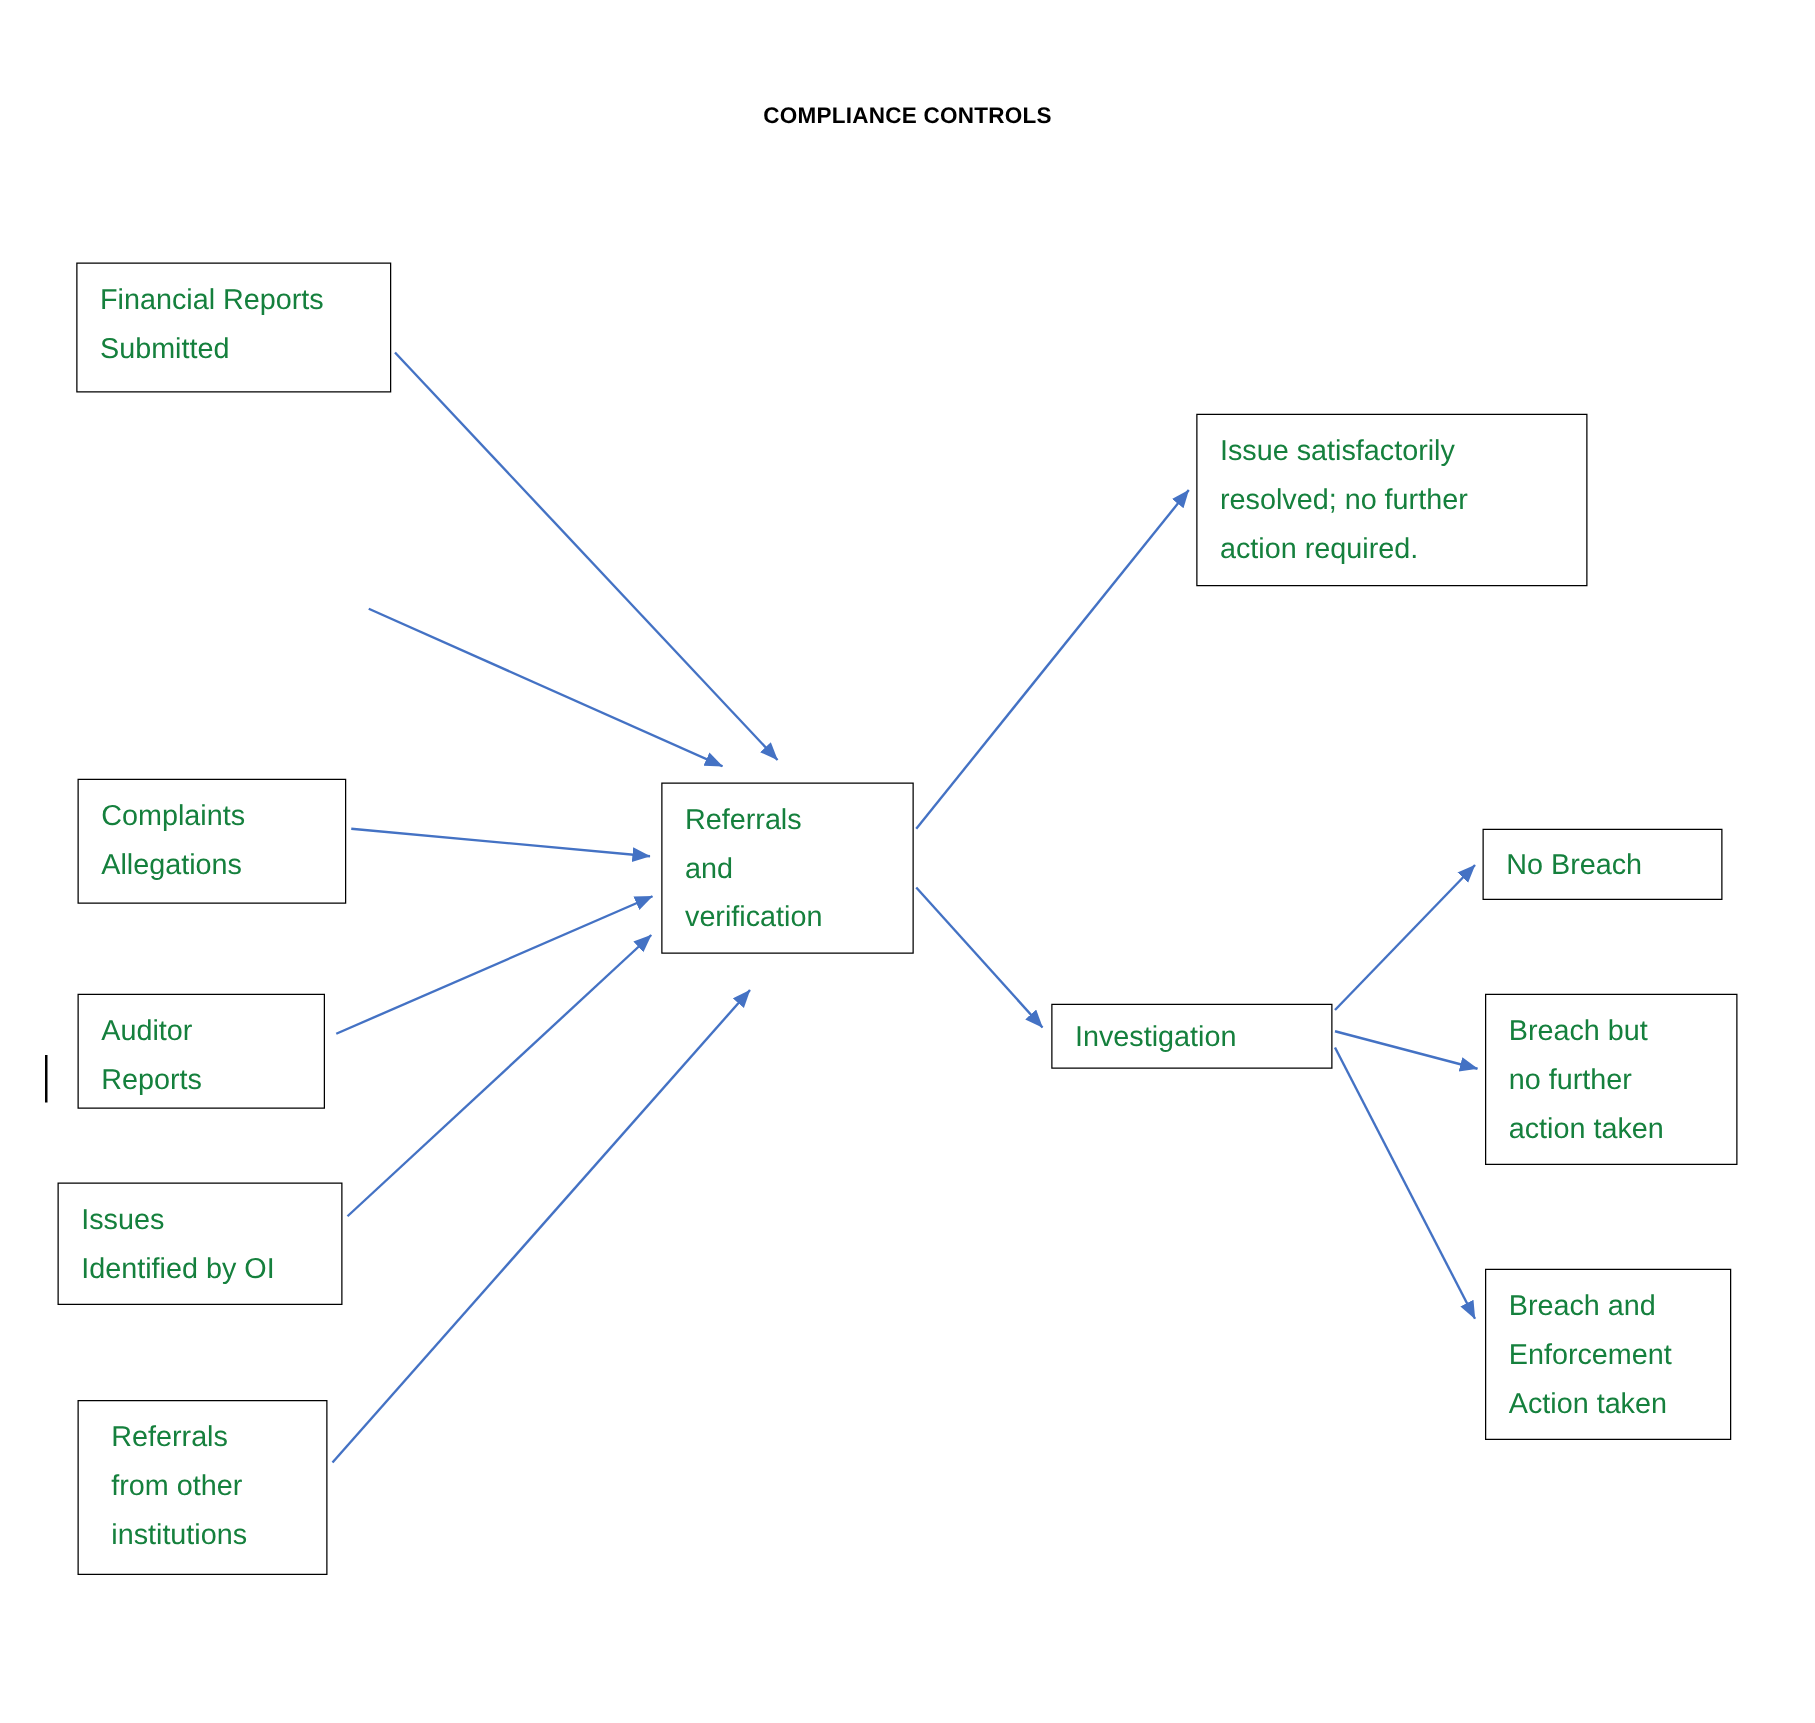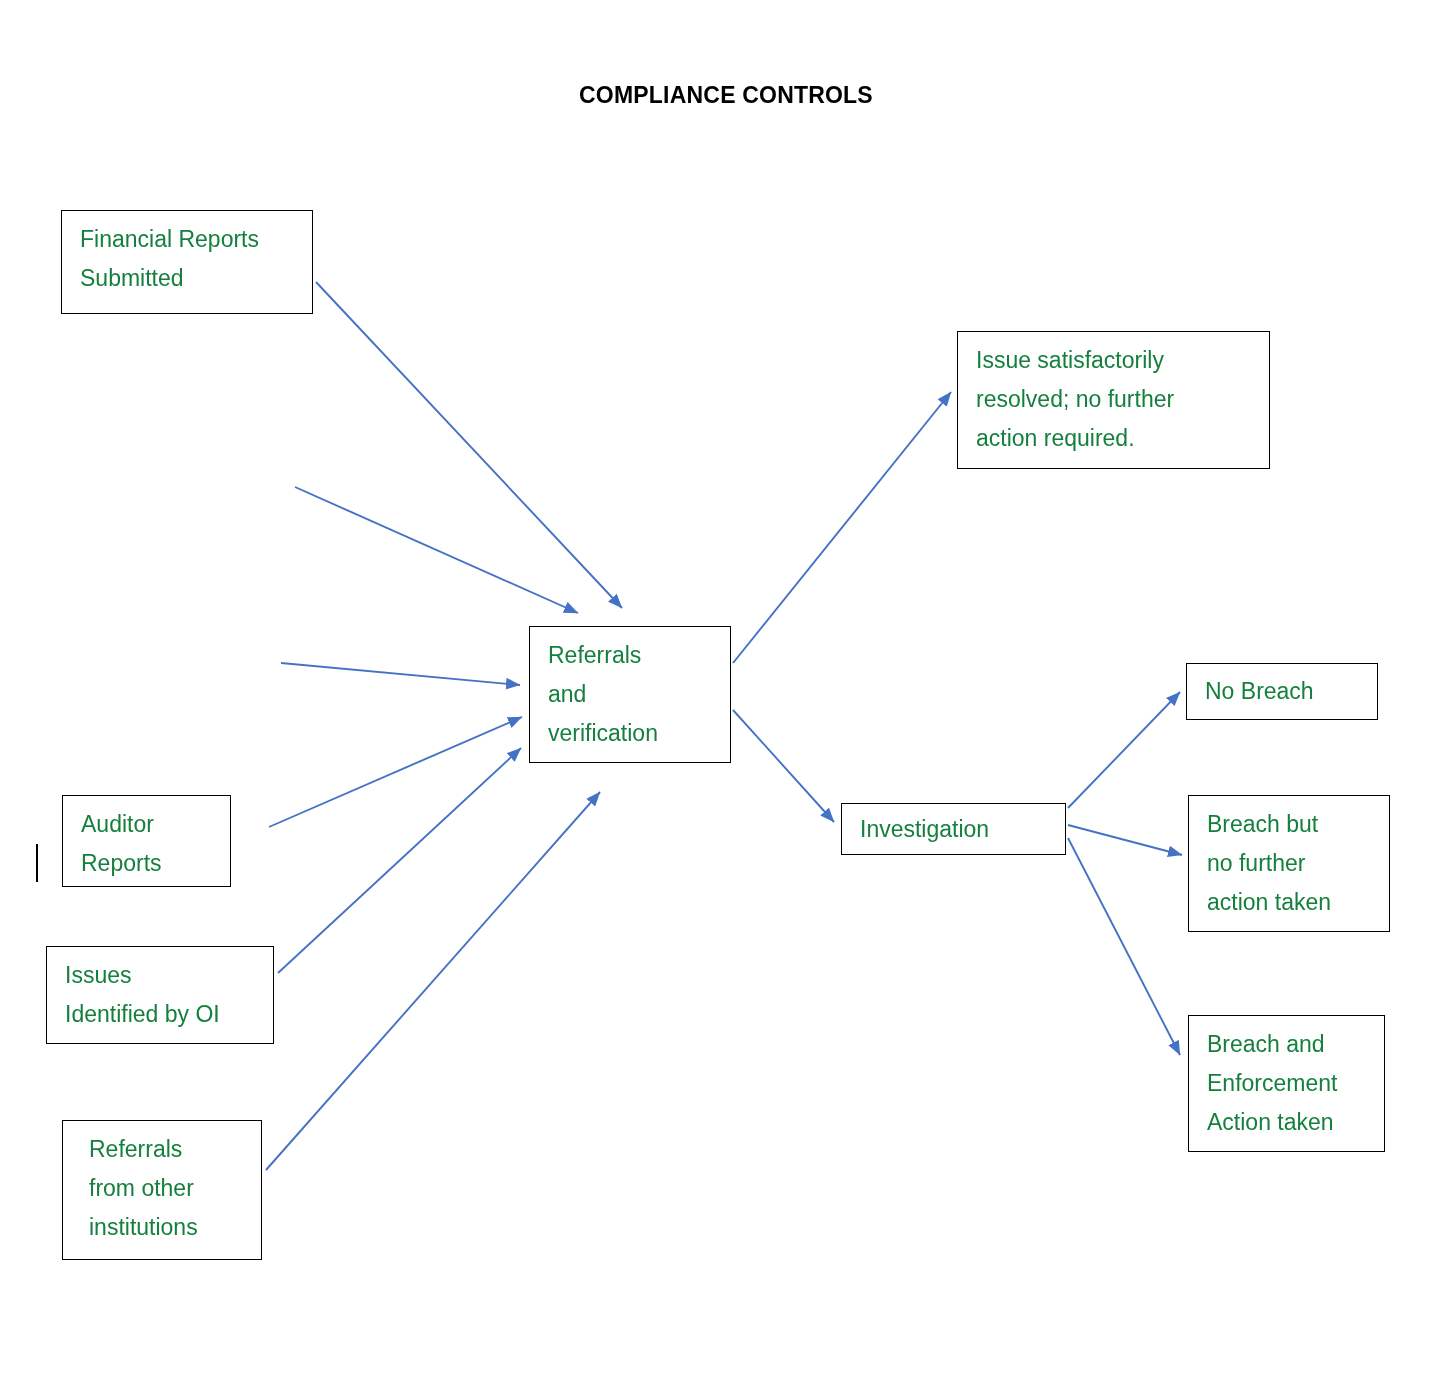--- a/index.html
+++ b/index.html
@@ -24,21 +24,21 @@
     width: 1452px;
     height: 1378px;
     pointer-events: none;
   }
   .title {
     position: absolute;
     left: 0;
     top: 82px;
     width: 1452px;
     text-align: center;
-    font-size: 23px;
+    font-size: 18px;
     font-weight: bold;
     color: #000000;
     letter-spacing: 0.2px;
   }
   .node {
     position: absolute;
     box-sizing: border-box;
     border: 1.6px solid #000000;
     background: #ffffff;
     color: #15803d;
@@ -85,22 +85,24 @@
       <line x1="1068" y1="808" x2="1180" y2="692"></line>
       <line x1="1068" y1="825" x2="1182" y2="855"></line>
       <line x1="1068" y1="838" x2="1180" y2="1055"></line>
     </g>
   </svg>
 
   <div class="node" style="left:61px; top:210px; width:252px; height:104px;">Financial Reports
 Submitted</div>
 
 
+  <div class="node" style="left:62px; top:623px; width:215px; height:100px;">Complaints
+Allegations</div>
 
-  <div class="node" style="left:62px; top:795px; width:169px; height:92px;">Auditor
+  <div class="node" style="left:62px; top:795px; width:198px; height:92px;">Auditor
 Reports</div>
 
   <div class="node indent" style="left:62px; top:1120px; width:200px; height:140px;">Referrals
 from other
 institutions</div>
 
   <div class="node" style="left:46px; top:946px; width:228px; height:98px;">Issues
 Identified by OI</div>
 
   <div class="node" style="left:529px; top:626px; width:202px; height:137px;">Referrals

